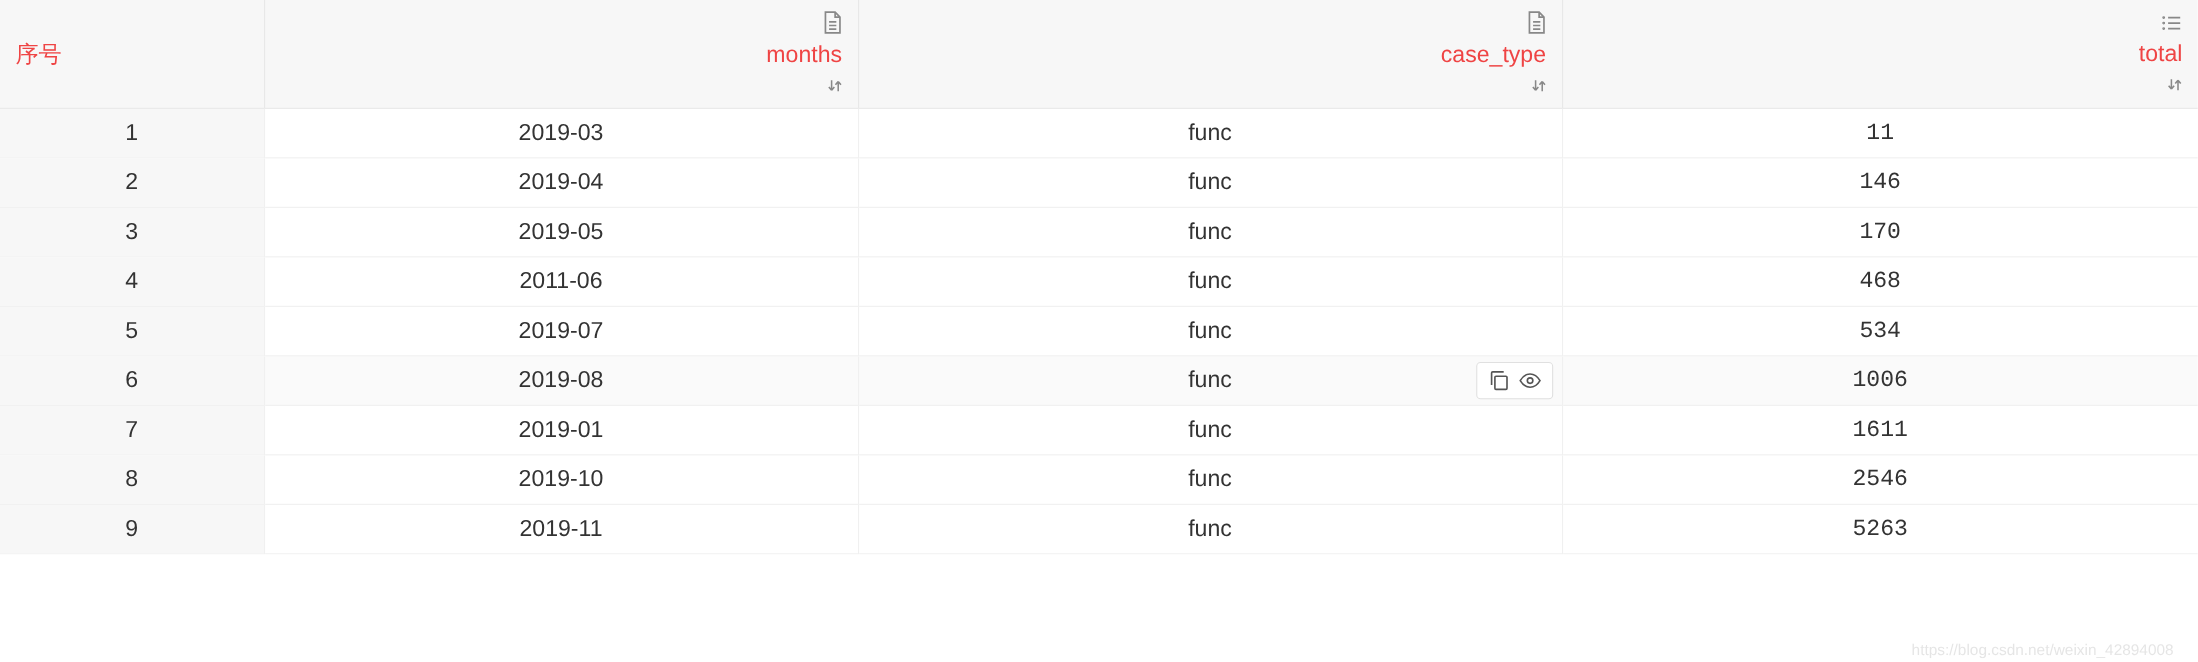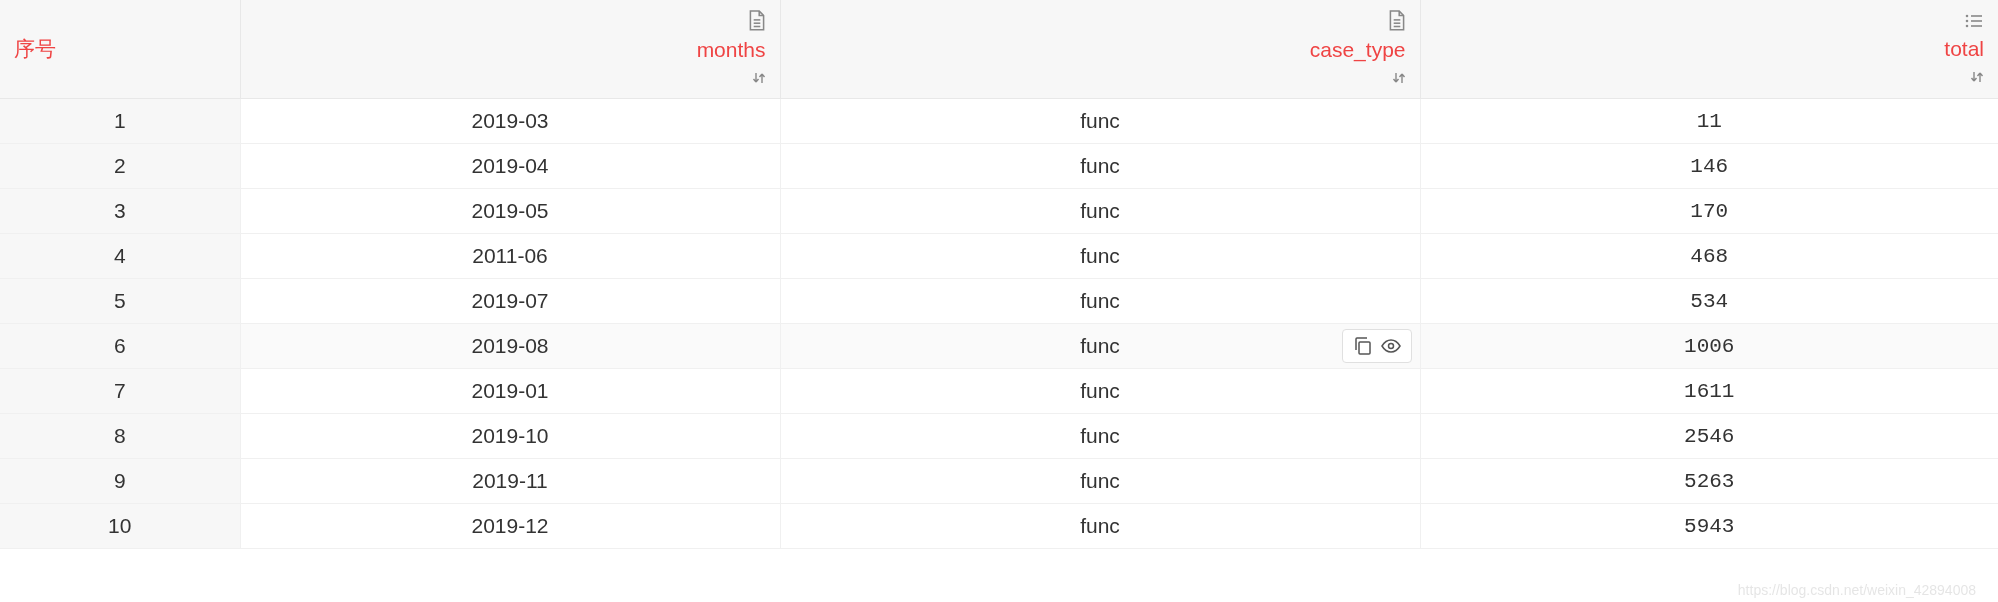--- a/index.html
+++ b/index.html
@@ -254,22 +254,16 @@
         <td>2019-10</td>
         <td>func</td>
         <td>2546</td>
       </tr>
       <tr>
         <td class="index-cell">9</td>
         <td>2019-11</td>
         <td>func</td>
         <td>5263</td>
       </tr>
-      <tr>
-        <td class="index-cell">10</td>
-        <td>2019-12</td>
-        <td>func</td>
-        <td>5943</td>
-      </tr>
     </tbody>
 </table>
 
 <div class="watermark">https://blog.csdn.net/weixin_42894008</div>
 
 </body></html>

